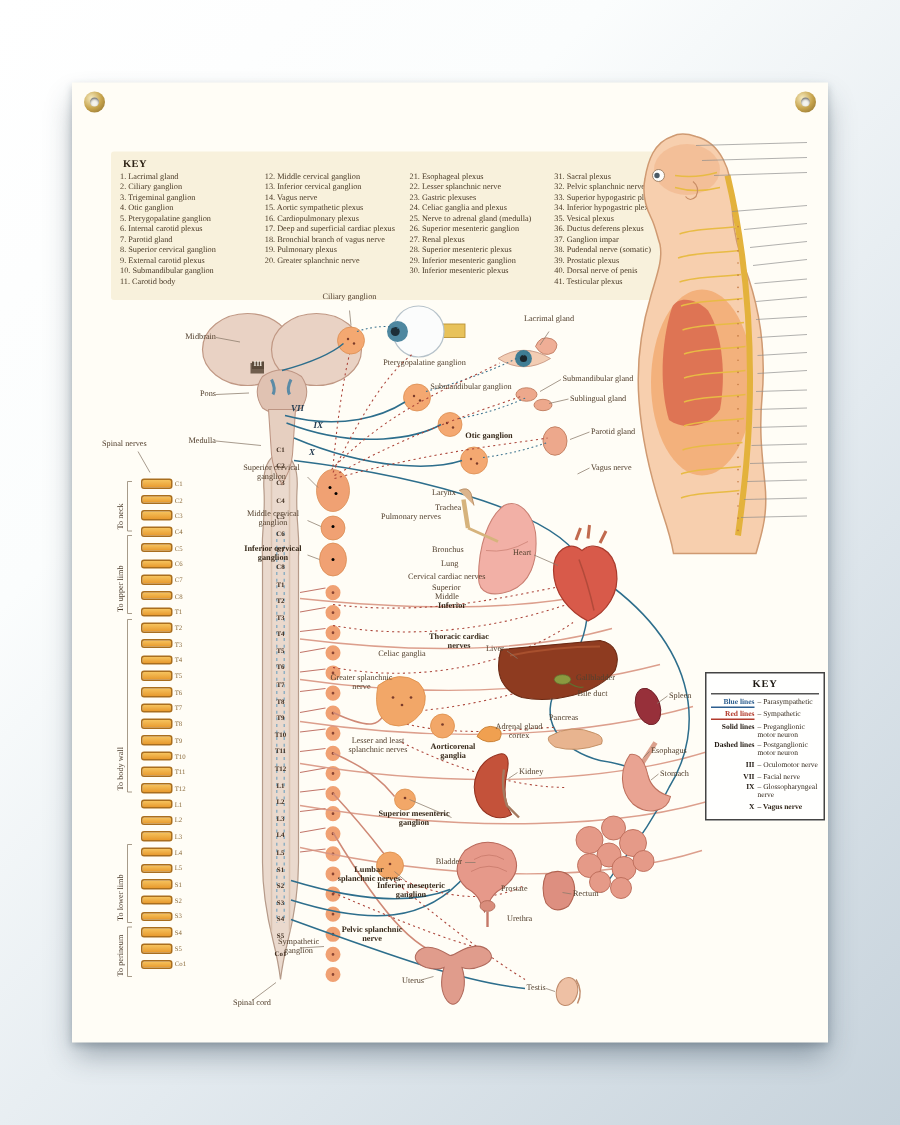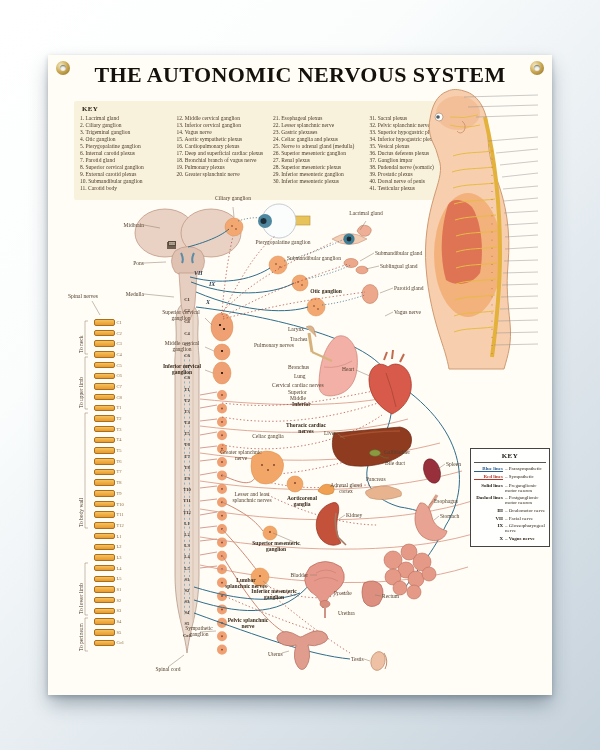--- a/index.html
+++ b/index.html
@@ -48,21 +48,20 @@
   .bar.bluedash{background:repeating-linear-gradient(90deg,#2d5e8f 0 2px,transparent 2px 4.5px)}
   .bar.reddash{background:repeating-linear-gradient(90deg,#b23a2c 0 2px,transparent 2px 4.5px)}
 </style>
 </head>
 <body>
 
 <div class="stage">
   <div class="poster">
     <div class="grommet gl"></div>
     <div class="grommet gr"></div>
-    <div class="title">THE AUTONOMIC NERVOUS SYSTEM</div>
 
     <div class="key-panel">
       <div class="key-heading">KEY</div>
       <div class="key-cols">
         <div class="key-col">
             <div class="key-item">1. Lacrimal gland</div>
             <div class="key-item">2. Ciliary ganglion</div>
             <div class="key-item">3. Trigeminal ganglion</div>
             <div class="key-item">4. Otic ganglion</div>
             <div class="key-item">5. Pterygopalatine ganglion</div>

